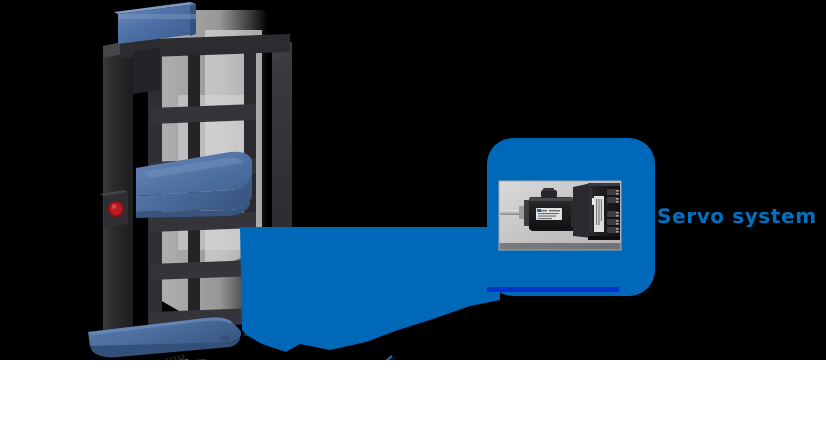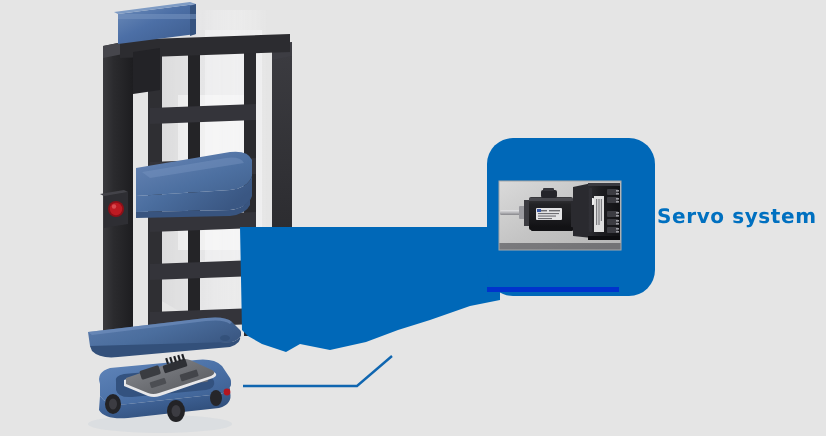--- a/index.html
+++ b/index.html
@@ -6,22 +6,22 @@
     margin: 0;
     padding: 0;
     background: #ffffff;
   }
   body {
     font-family: "Liberation Sans", sans-serif;
   }
   #stage {
     position: relative;
     width: 826px;
-    height: 436px;
-    background: #e5e5e5;
+    height: 360px;
+    background: #000000;
     overflow: hidden;
   }
   .layer {
     position: absolute;
     left: 0;
     top: 0;
     width: 826px;
     height: 436px;
   }
   #callout-label {

